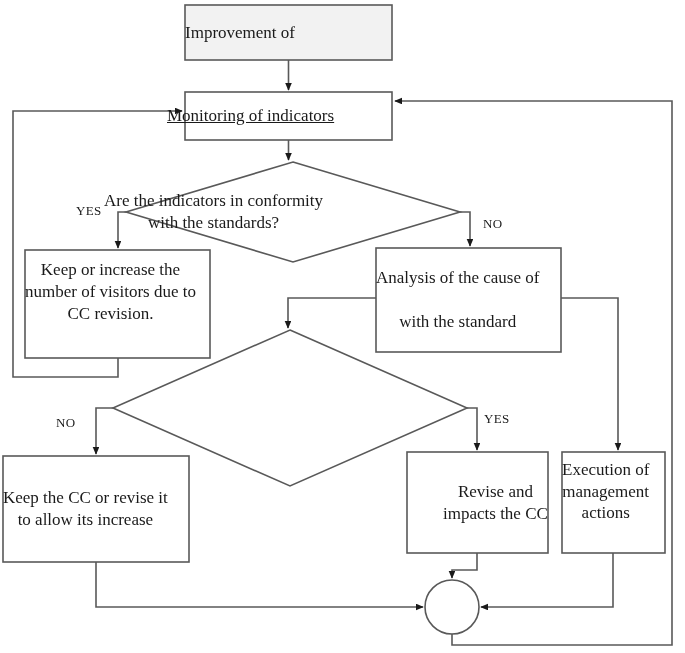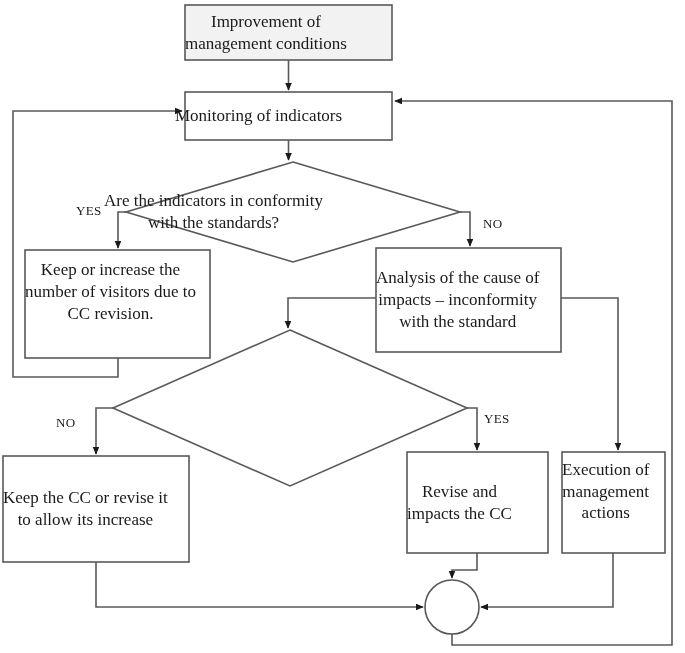--- a/index.html
+++ b/index.html
@@ -103,25 +103,24 @@
 
       <path d="M613,553 L613,607 L481,607" marker-end="url(#arrowhead)"></path>
 
       <path d="M452,634 L452,645 L672,645 L672,101 L395,101" marker-end="url(#arrowhead)"></path>
     </g>
   </svg>
 
   <div class="node-label" style="left:185px; top:5px; width:207px; height:55px;">
     <span>
       <span>Improvement of</span><br>
-      <span>management conditions</span>
     </span>
   </div>
 
-  <div class="node-label" style="left:175px; top:92px; width:207px; height:48px;">
+  <div class="node-label" style="left:167px; top:92px; width:207px; height:48px;text-decoration:underline;">
     <span>Monitoring of indicators</span>
   </div>
 
   <div class="node-label" style="left:104px; top:182px; width:354px; height:60px;">
     <span>
       <span>Are the indicators in conformity</span><br>
       <span>with the standards?</span>
     </span>
   </div>
 
@@ -129,34 +128,34 @@
     <span>
       <span>Keep or increase the</span><br>
       <span>number of visitors due to</span><br>
       <span>CC revision.</span>
     </span>
   </div>
 
   <div class="node-label" style="left:376px; top:248px; width:215px; height:104px;">
     <span>
       <span>Analysis of the cause of</span><br>
-      <span>impacts – inconformity</span><br>
+      <br>
       <span>with the standard</span>
     </span>
   </div>
 
 
   <div class="node-label" style="left:3px; top:456px; width:197px; height:106px;">
     <span>
       <span>Keep the CC or revise it</span><br>
       <span>to allow its increase</span>
     </span>
   </div>
 
-  <div class="node-label" style="left:407px; top:452px; width:141px; height:101px;">
+  <div class="node-label" style="left:407px; top:452px; width:141px; height:101px;padding-left:36px;">
     <span>
       <span>Revise and</span><br>
       <span>impacts the CC</span>
     </span>
   </div>
 
   <div class="node-label" style="left:562px; top:452px; width:103px; height:79px;">
     <span>
       <span>Execution of</span><br>
       <span>management</span><br>

